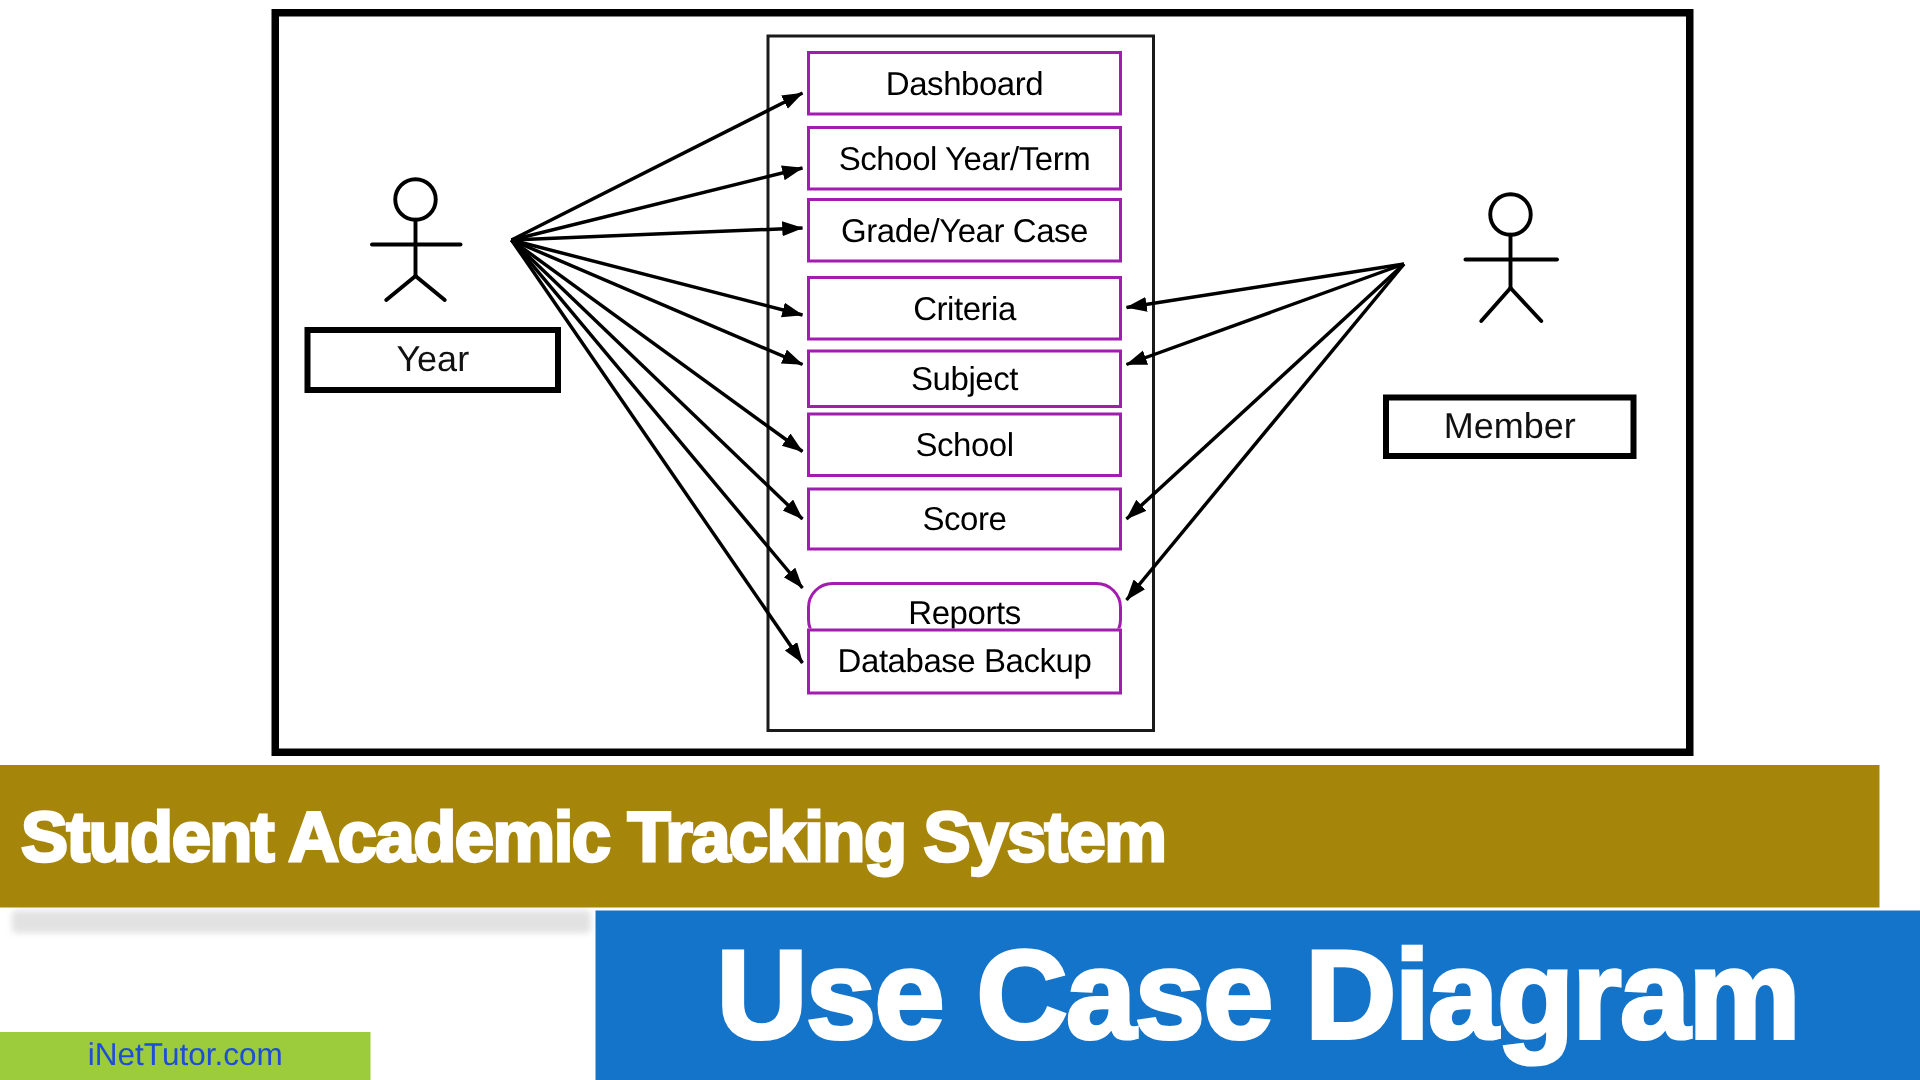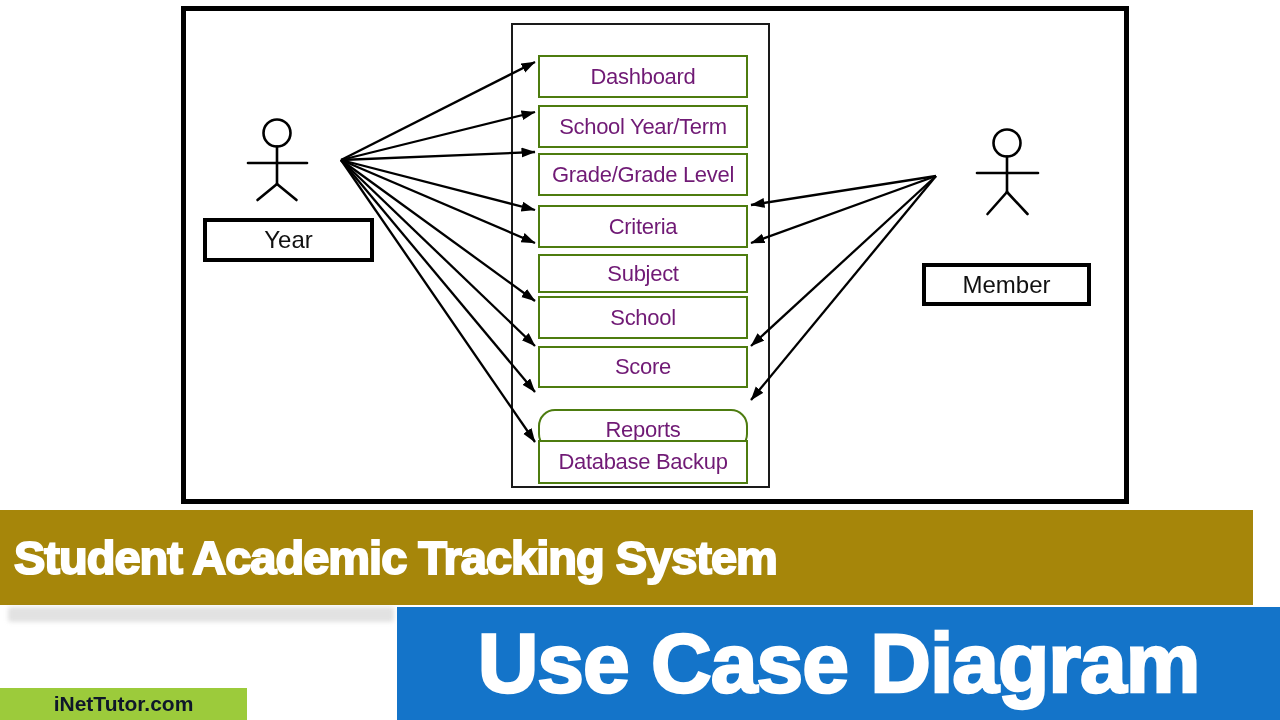--- a/index.html
+++ b/index.html
@@ -12,23 +12,23 @@
   .frame {
     position:absolute; left:181px; top:6px; width:948px; height:498px;
     border:5px solid #000; background:#fff;
   }
   .uc-container {
     position:absolute; left:511px; top:23px; width:259px; height:465px;
     border:2px solid #1a1a1a; background:#fff;
   }
   .uc-box {
     position:absolute; left:538px; width:210px;
-    border:2px solid #4d7c0f; background:#fff;
+    border:2px solid #a21caf; background:#fff;
     display:flex; align-items:center; justify-content:center;
-    font-size:22px; letter-spacing:-0.3px; color:#701a75;margin-top:21px;
+    font-size:22px; letter-spacing:-0.3px; color:#000000;
   }
   .actor-label {
     position:absolute; border:4px solid #000; background:#fff;
     display:flex; align-items:center; justify-content:center;
     font-size:24px; color:#111;
   }
   .actor-label.admin  { left:203px; top:218px; width:171px; height:44px; }
   .actor-label.member { left:922px; top:233px; width:169px; height:43px;margin-top:30px; }
 
   svg.overlay { position:absolute; left:0; top:0; width:1280px; height:510px; pointer-events:none; }
@@ -54,21 +54,21 @@
     display:flex; align-items:center; justify-content:center;text-align:center;
   }
   .blue-banner .banner-text {
     color:#fff; font-weight:bold; font-size:84px; letter-spacing:-1px;
     -webkit-text-stroke:2.5px #fff; white-space:nowrap;
   }
   .green-box {
     position:absolute; left:0; top:688px; width:247px; height:32px;
     display:flex; align-items:center; justify-content:center;
   }
-  .green-box .wm-text { color:#0f172a; font-weight:bold; font-size:21px; }
+  .green-box .wm-text { color:#1d4ed8; font-weight:normal; font-size:21px; }
 </style>
 </head>
 <body>
 
 <div class="stage">
 
   <div class="frame"></div>
 
   <div class="uc-container" id="ucContainer"></div>
 
@@ -118,20 +118,20 @@
   <div class="ghost-artifact"></div>
   <div class="blue-banner" style="background: rgb(20, 116, 201);">
     <span class="banner-text">Use Case Diagram</span>
   </div>
   <div class="green-box" style="background: rgb(156, 203, 59);">
     <span class="wm-text">iNetTutor.com</span>
   </div>
 
 <div class="uc-box" style="top: 34px; height: 43px;">Dashboard</div>
     <div class="uc-box" style="top: 84px; height: 43px;">School Year/Term</div>
-    <div class="uc-box" style="top: 132px; height: 43px;">Grade/Grade Level</div>
+    <div class="uc-box" style="top: 132px; height: 43px;">Grade/Year Case</div>
     <div class="uc-box" style="top: 184px; height: 43px;">Criteria</div>
     <div class="uc-box" style="top: 233px; height: 39px;">Subject</div>
     <div class="uc-box" style="top: 275px; height: 43px;">School</div>
     <div class="uc-box" style="top: 325px; height: 42px;">Score</div>
     <div class="uc-box" style="top: 388px; height: 42px; border-radius: 17px;">Reports</div>
     <div class="uc-box" style="top: 419px; height: 44px;">Database Backup</div>
   </div>
 
 </body></html>

